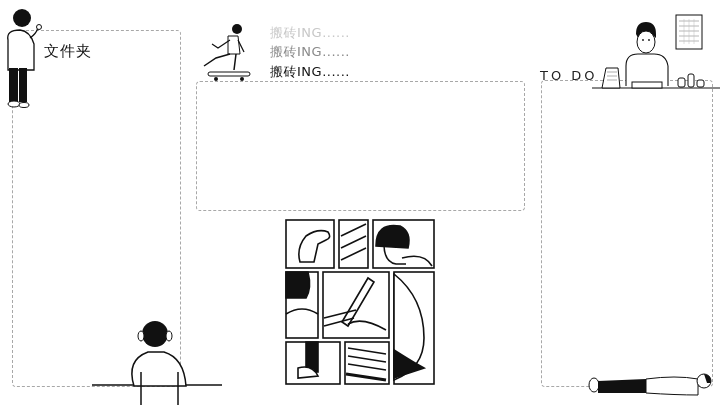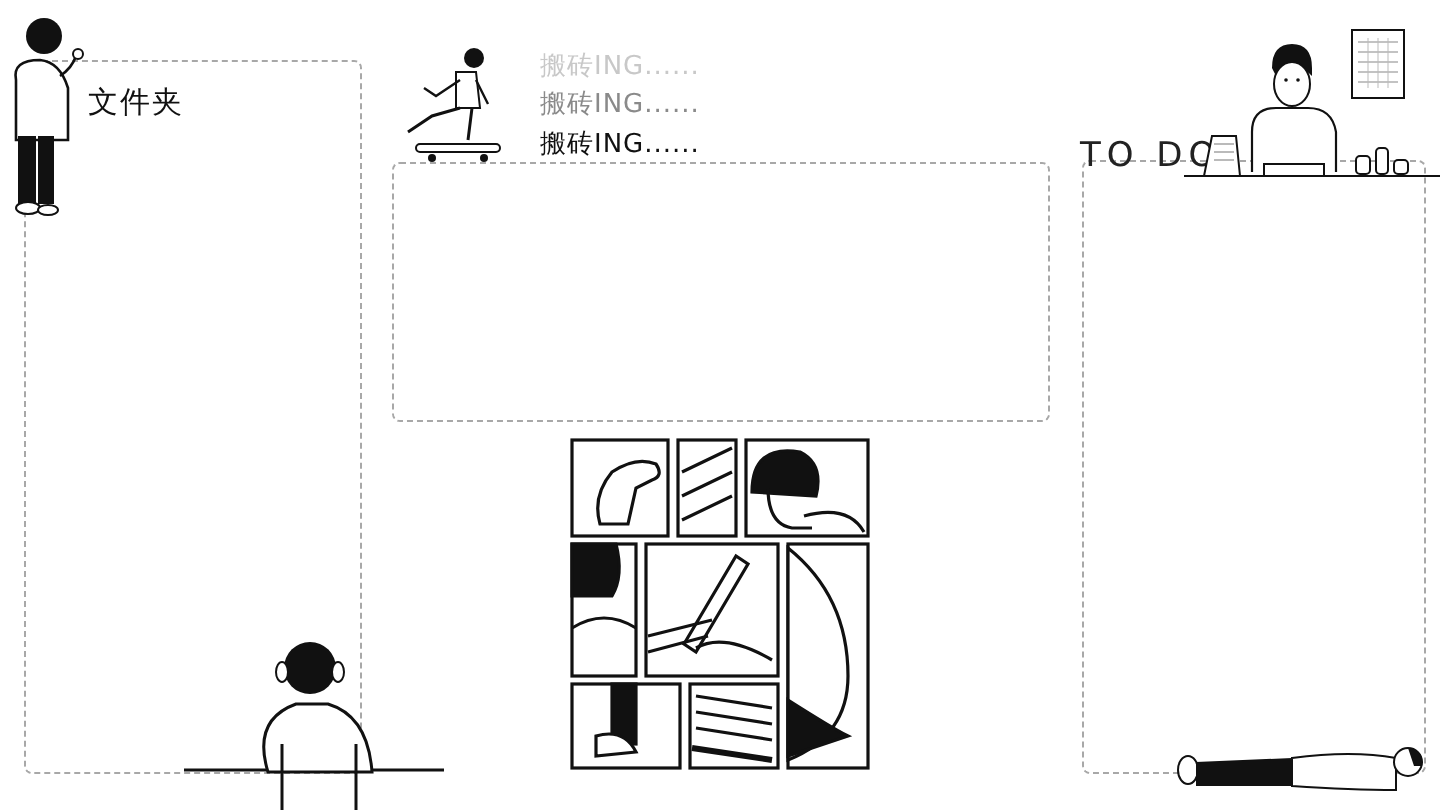--- a/index.html
+++ b/index.html
@@ -1,21 +1,21 @@
 <!DOCTYPE html>
 <html><head>
   <meta charset="utf-8">
   <style>
     html, body { margin:0; padding:0; background:#ffffff; }
     body { width:720px; height:405px; position:relative; overflow:hidden; font-family:"DejaVu Sans", sans-serif; }
     .abs { position:absolute; }
     .box { position:absolute; border:1px dashed #a8a8a8; border-radius:4px; box-sizing:border-box; }
     .title { position:absolute; font-size:15px; color:#111; letter-spacing:1px; }
     .ing { position:absolute; font-size:13px; letter-spacing:0.5px; white-space:nowrap; }
-    .todo { position:absolute; font-size:17px; letter-spacing:3px; color:#222; font-family:"DejaVu Sans", sans-serif; }
+    .todo { position:absolute; font-size:13px; letter-spacing:3px; color:#222; font-family:"DejaVu Sans", sans-serif; }
     svg { display:block; }
   </style>
 </head>
 <body>
 
 <div class="box" style="left:12px;top:30px;width:169px;height:357px;"></div>
 <div class="title" style="left:44px;top:18px;margin-top:24px;">文件夹</div>
 
 <div class="abs" style="left:0px;top:4px;">
   <svg width="46" height="104" viewBox="0 0 46 104">

